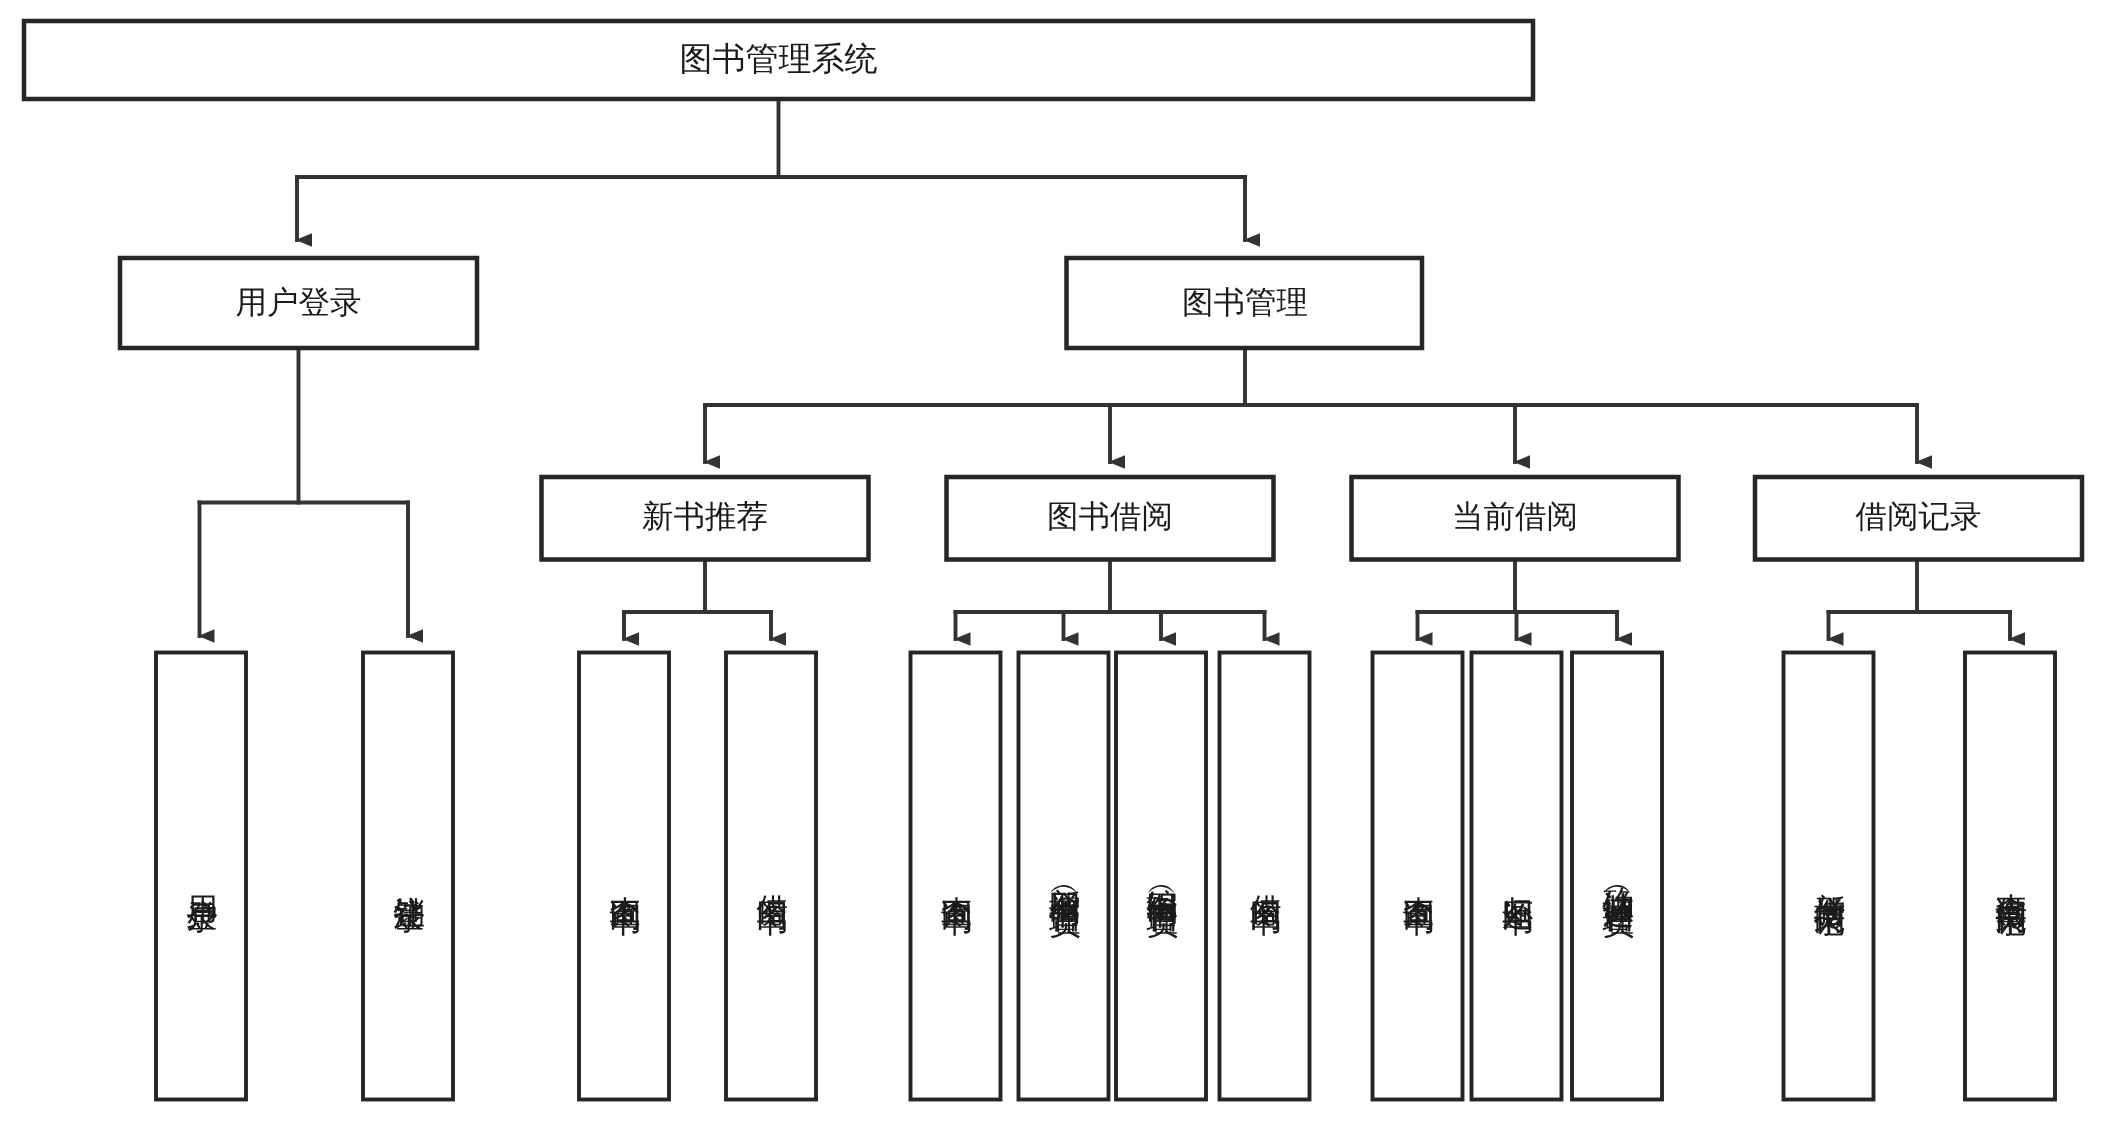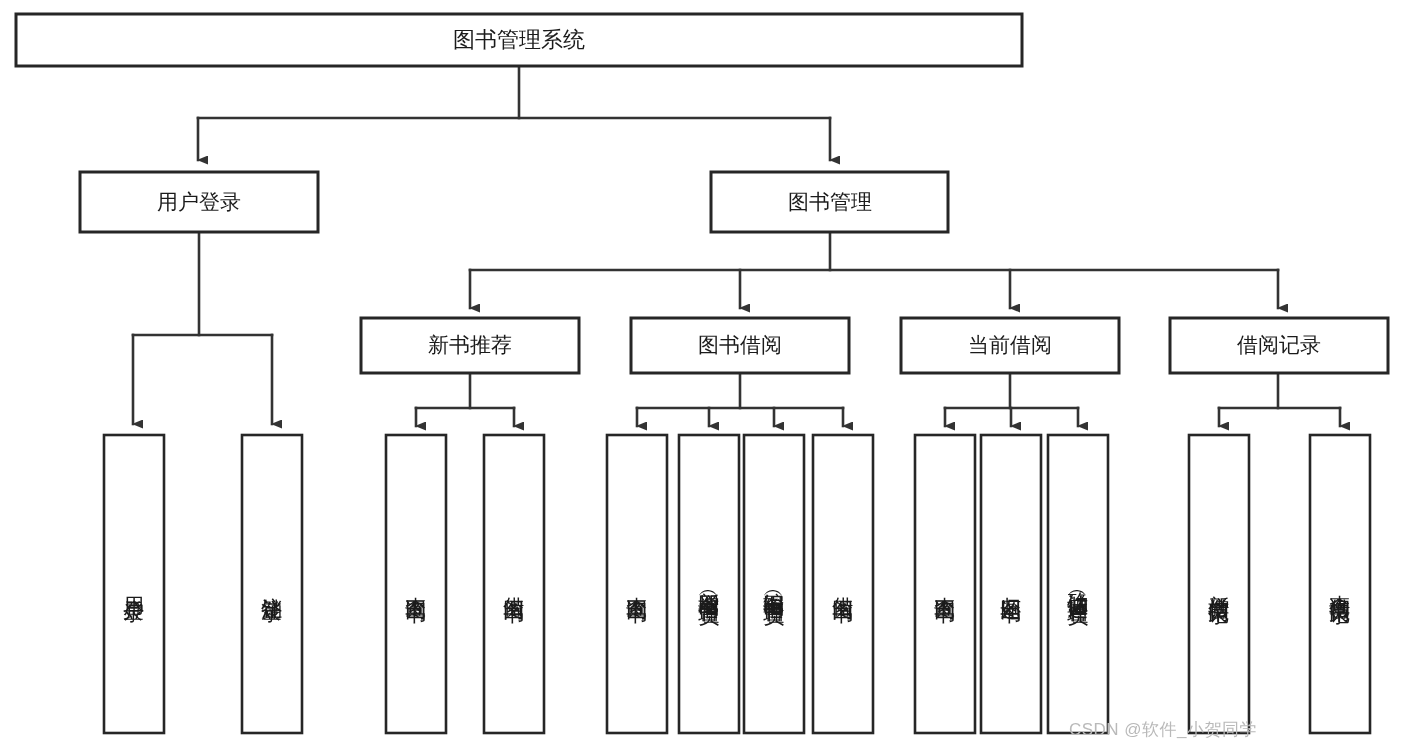--- a/index.html
+++ b/index.html
@@ -167,14 +167,13 @@
   <div class="vlabel" style="left:607px;top:435px;width:60px;height:298px;">查询图书</div>
   <div class="vlabel" style="left:679px;top:435px;width:60px;height:298px;">新增图书（管理员）</div>
   <div class="vlabel" style="left:744px;top:435px;width:60px;height:298px;">编辑图书（管理员）</div>
   <div class="vlabel" style="left:813px;top:435px;width:60px;height:298px;">借阅图书</div>
   <div class="vlabel" style="left:915px;top:435px;width:60px;height:298px;">查询图书</div>
   <div class="vlabel" style="left:981px;top:435px;width:60px;height:298px;">归还图书</div>
   <div class="vlabel" style="left:1048px;top:435px;width:60px;height:298px;">确认归还（管理员）</div>
   <div class="vlabel" style="left:1189px;top:435px;width:60px;height:298px;">新增借阅记录</div>
   <div class="vlabel" style="left:1310px;top:435px;width:60px;height:298px;">查询借阅记录</div>
 
-  <div class="watermark">CSDN @软件_小贺同学</div>
 </div>
 
 </body></html>

